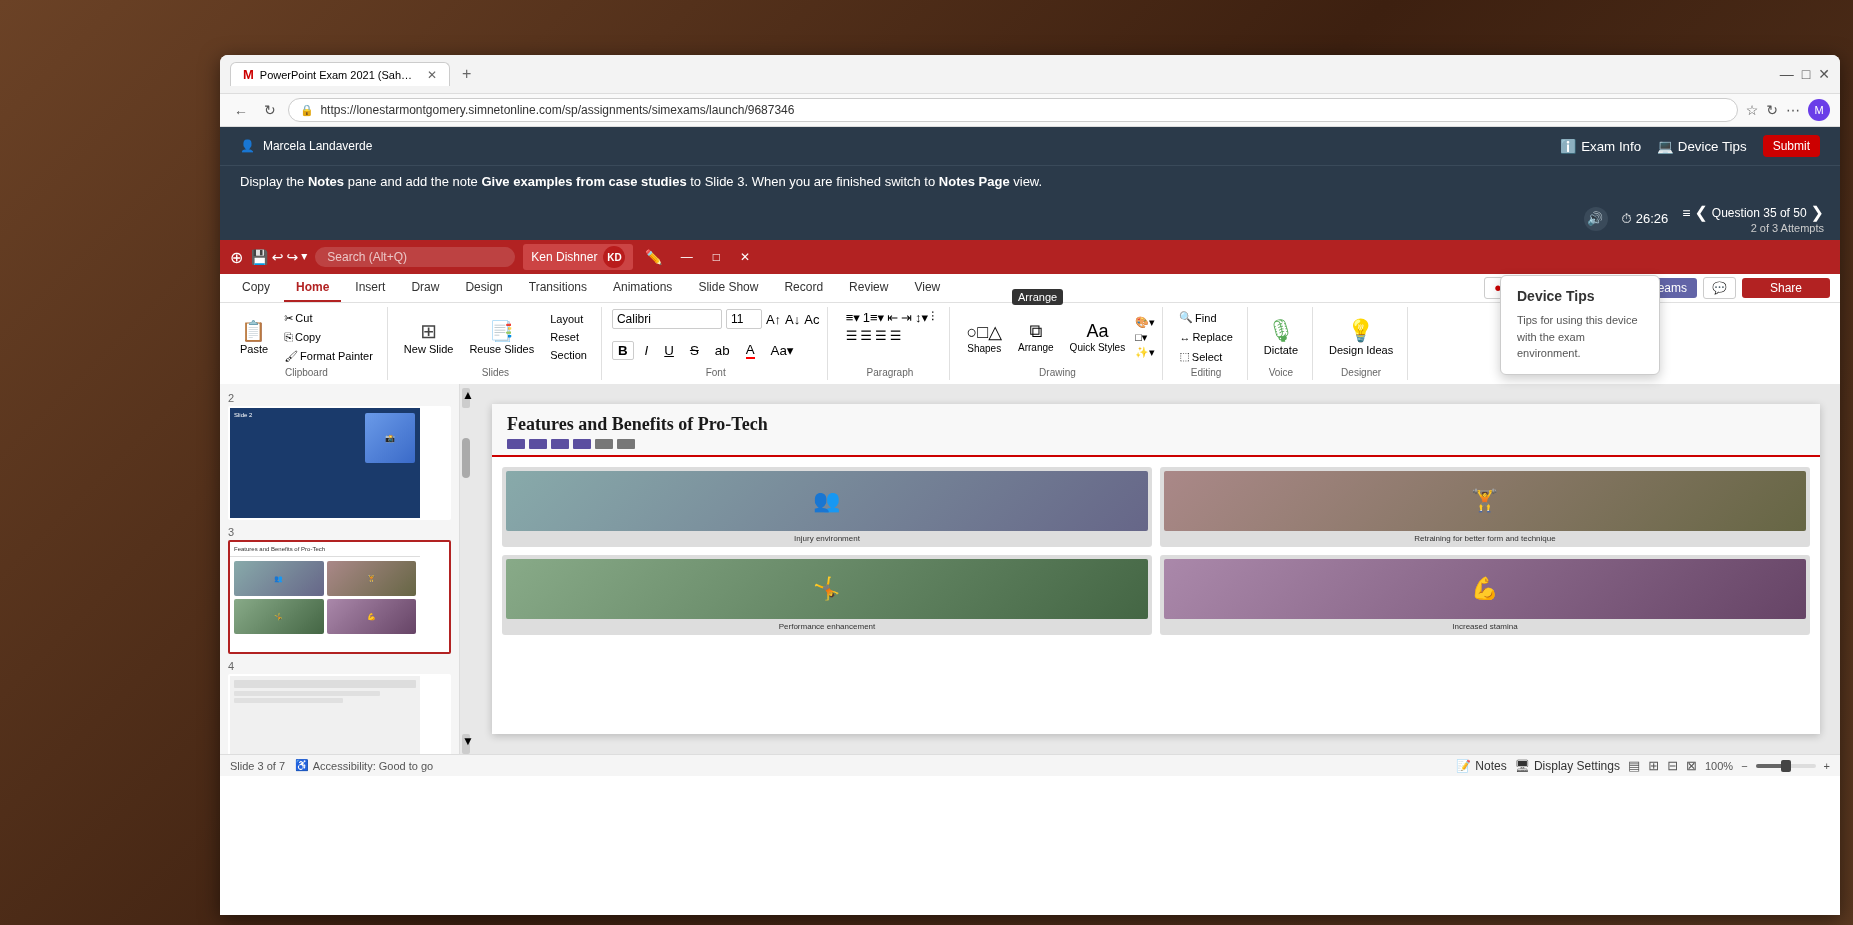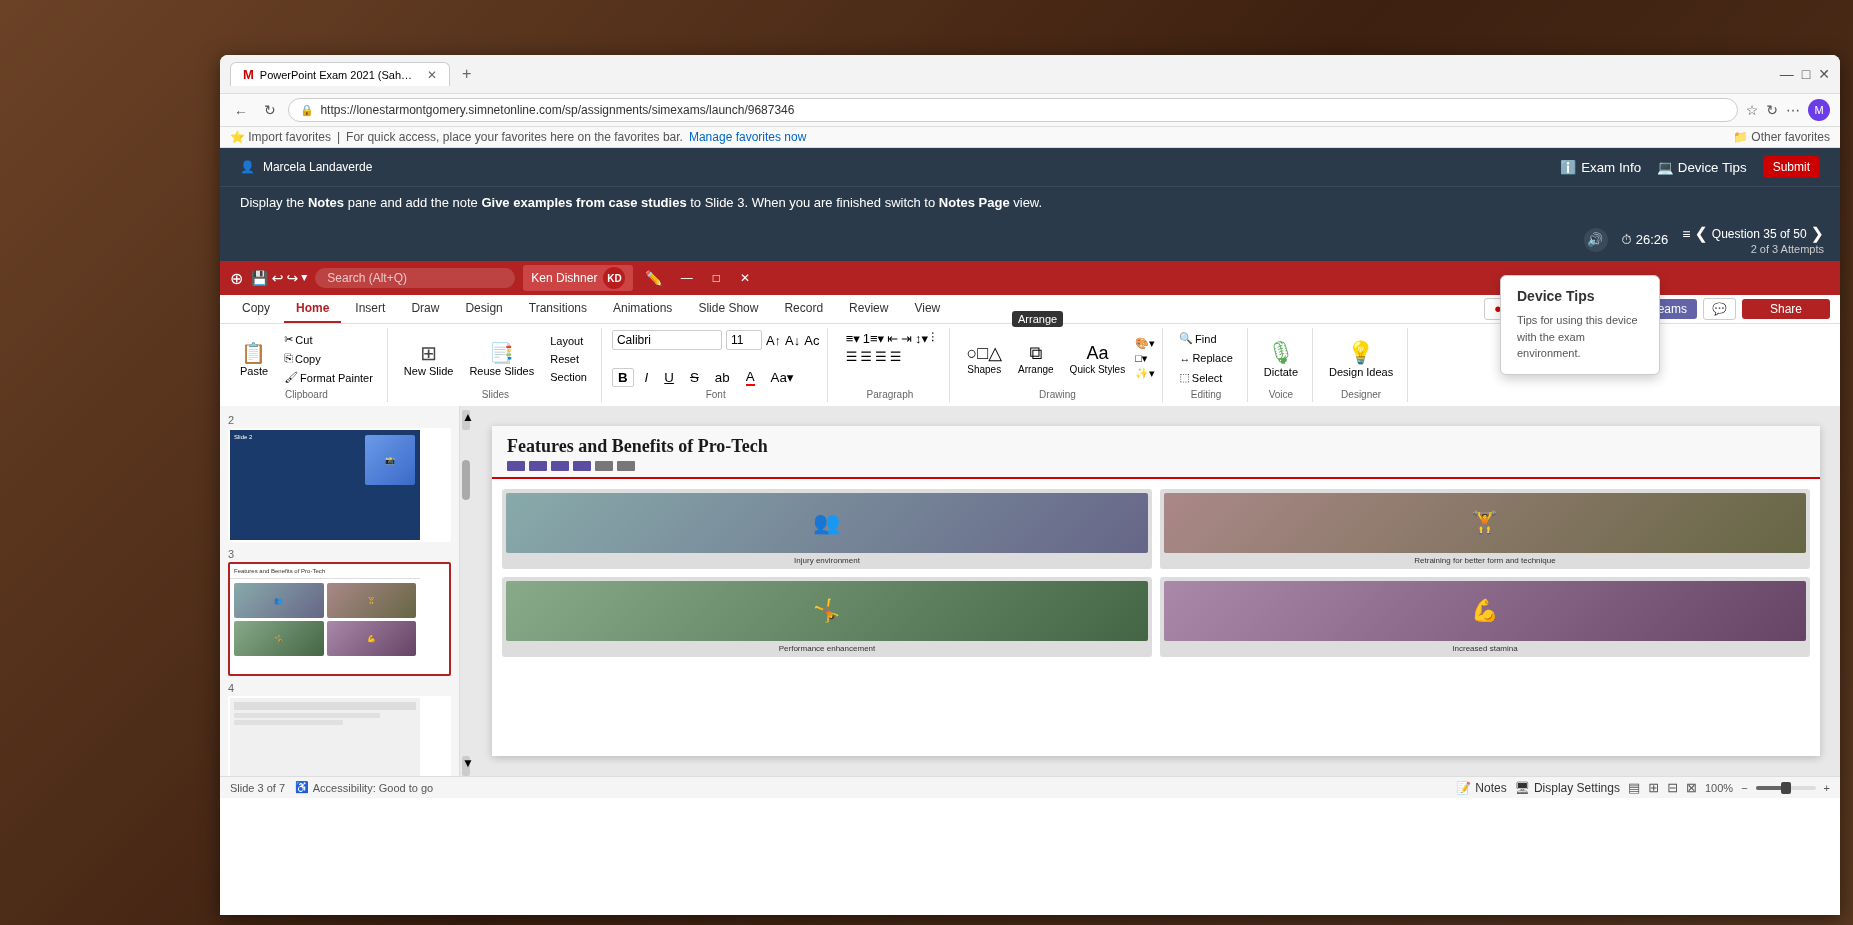--- a/index.html
+++ b/index.html
@@ -134,28 +134,20 @@
       <span style="font-size:12px;color:#333;">https://lonestarmontgomery.simnetonline.com/sp/assignments/simexams/launch/9687346</span>
     </div>
     <div class="nav-icons">
       <span>☆</span>
       <span>↻</span>
       <span>⋯</span>
       <span style="background:#6a3de8;color:#fff;border-radius:50%;width:22px;height:22px;display:flex;align-items:center;justify-content:center;font-size:11px;">M</span>
     </div>
   </div>
 
-  <div class="favorites-bar">
-    <span style="color:#555;cursor:pointer;">⭐ Import favorites</span>
-    <span>|</span>
-    <span>For quick access, place your favorites here on the favorites bar.</span>
-    <a style="color:#0066cc;text-decoration:none;">Manage favorites now</a>
-    <span style="flex:1"></span>
-    <span style="color:#555;cursor:pointer;">📁 Other favorites</span>
-  </div>
 
   <div class="exam-header">
     <div style="display:flex;align-items:center;gap:8px;">
       <span>👤</span>
       <span style="color:#fff;font-size:12px;">Marcela Landaverde</span>
     </div>
     <div class="exam-header-right">
       <button class="btn-device-tips">
         <span>ℹ️</span>
         <span>Exam Info</span>
@@ -290,21 +282,21 @@
             </div>
             <div class="ribbon-small-btn">
               <span>Section</span>
             </div>
           </div>
         </div>
         <div class="ribbon-group-label">Slides</div>
       </div>
 
       <div class="ribbon-group" style="min-width:160px;">
-        <div style="display:flex;flex-direction:column;gap:18px;flex:1;">
+        <div style="display:flex;flex-direction:column;gap:12px;flex:1;">
           <div style="display:flex;align-items:center;gap:4px;">
             <input class="font-selector" value="Calibri" style="width: 110px; font-size: 12px; border: 1px solid rgb(204, 204, 204); padding: 2px 4px;">
             <input class="font-size-selector" value="11" style="width: 36px; font-size: 12px; border: 1px solid rgb(204, 204, 204); padding: 2px 4px;">
             <span style="cursor:pointer;font-size:13px;">A↑</span>
             <span style="cursor:pointer;font-size:13px;">A↓</span>
             <span style="cursor:pointer;font-size:13px;">Ac</span>
           </div>
           <div style="display:flex;align-items:center;gap:6px;">
             <button style="font-weight:bold;background:none;border:1px solid #ccc;padding:1px 5px;cursor:pointer;border-radius:2px;">B</button>
             <button style="font-style:italic;background:none;border:none;padding:1px 5px;cursor:pointer;">I</button>

